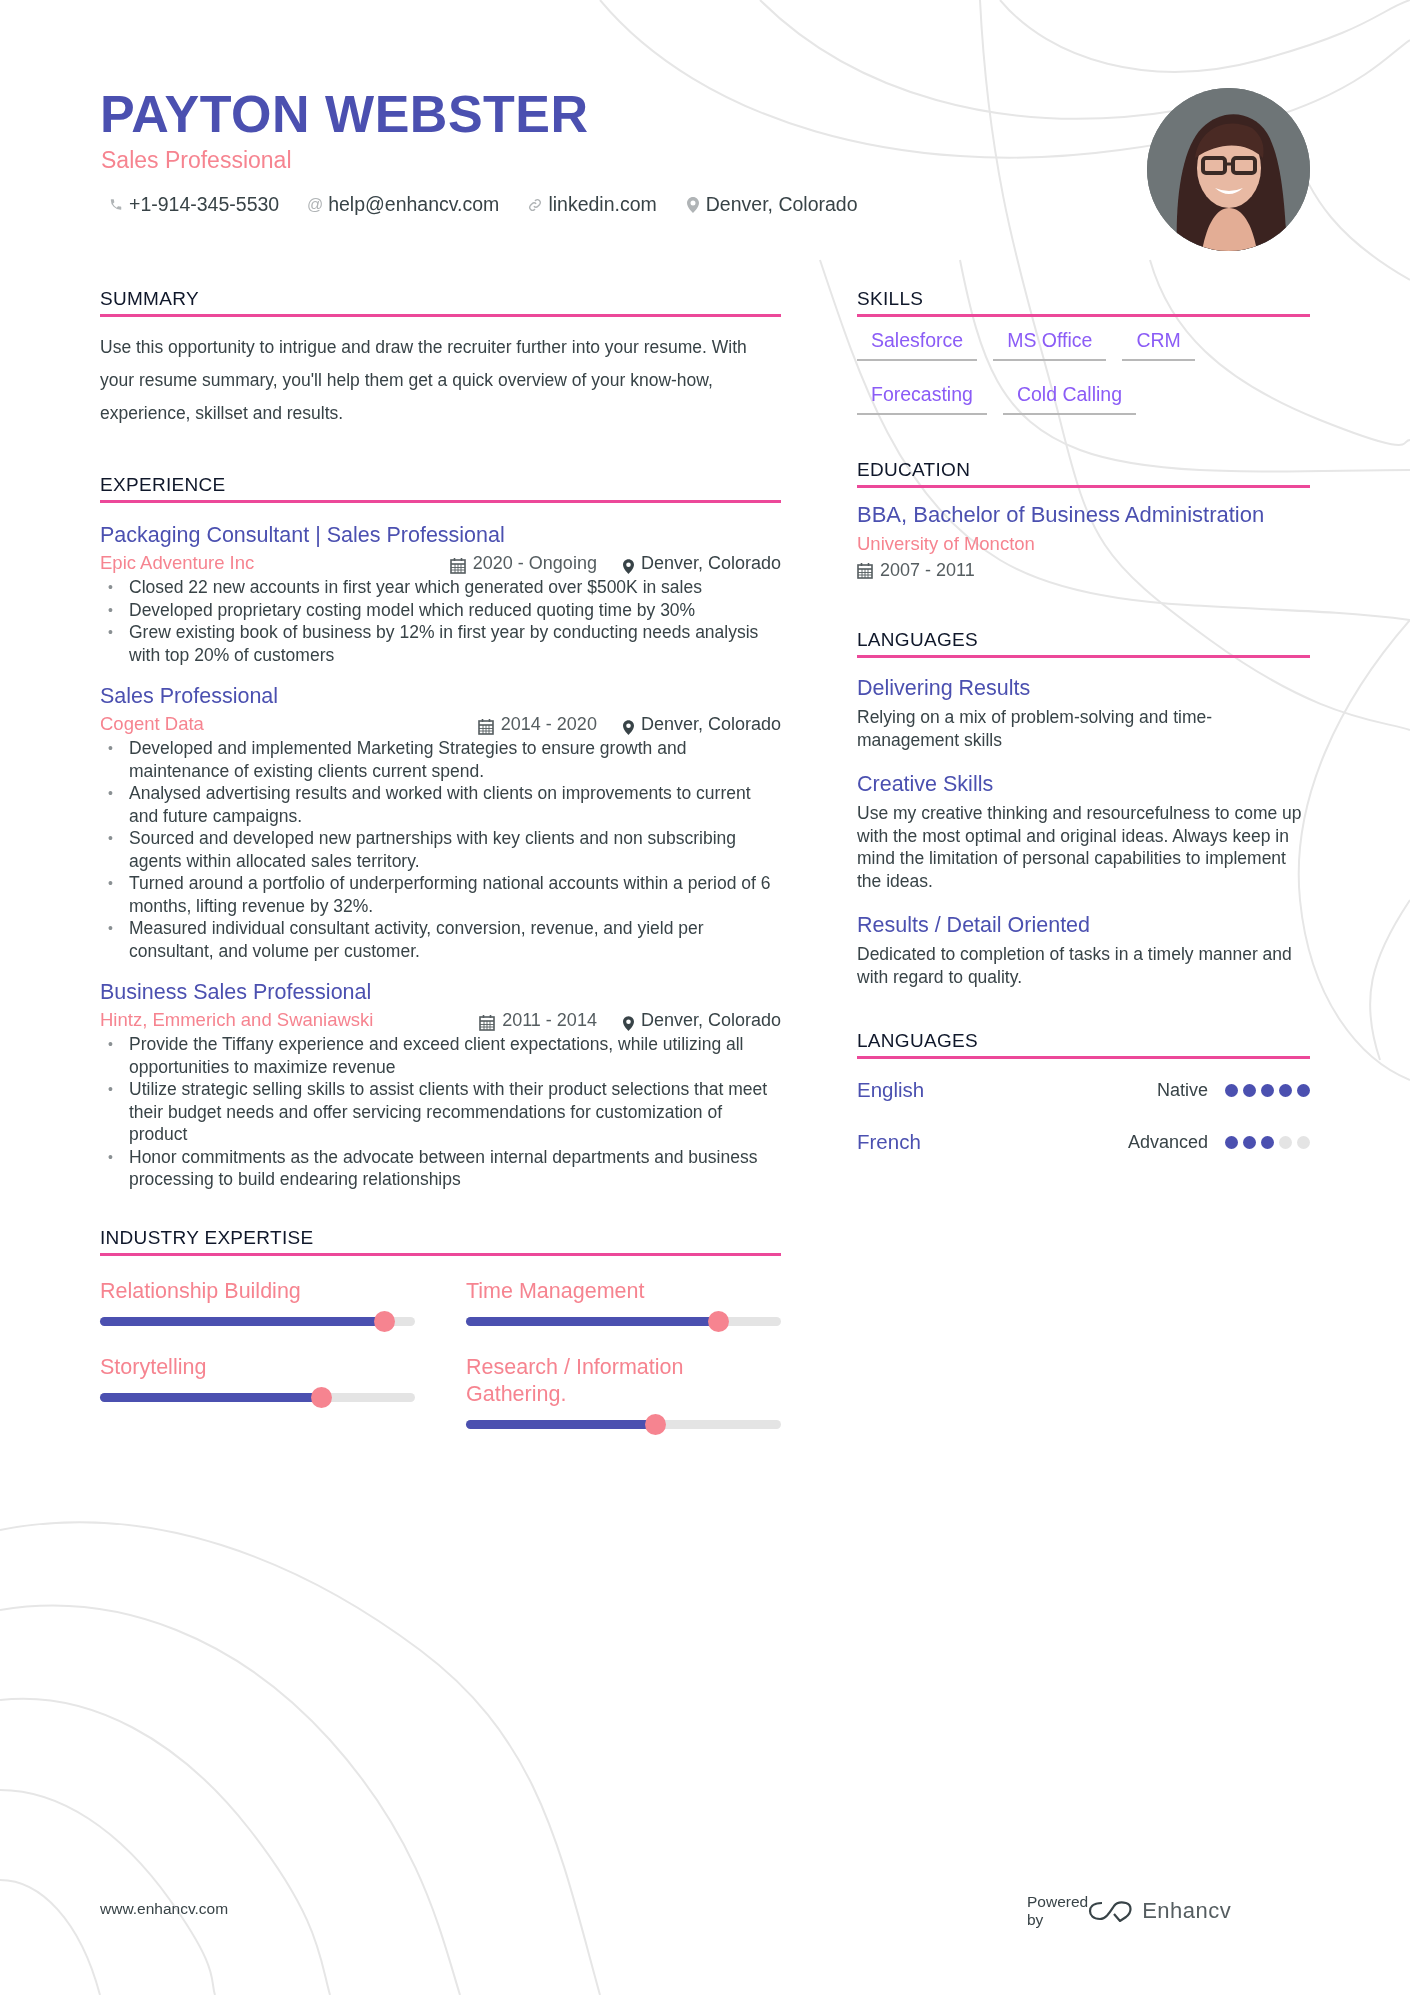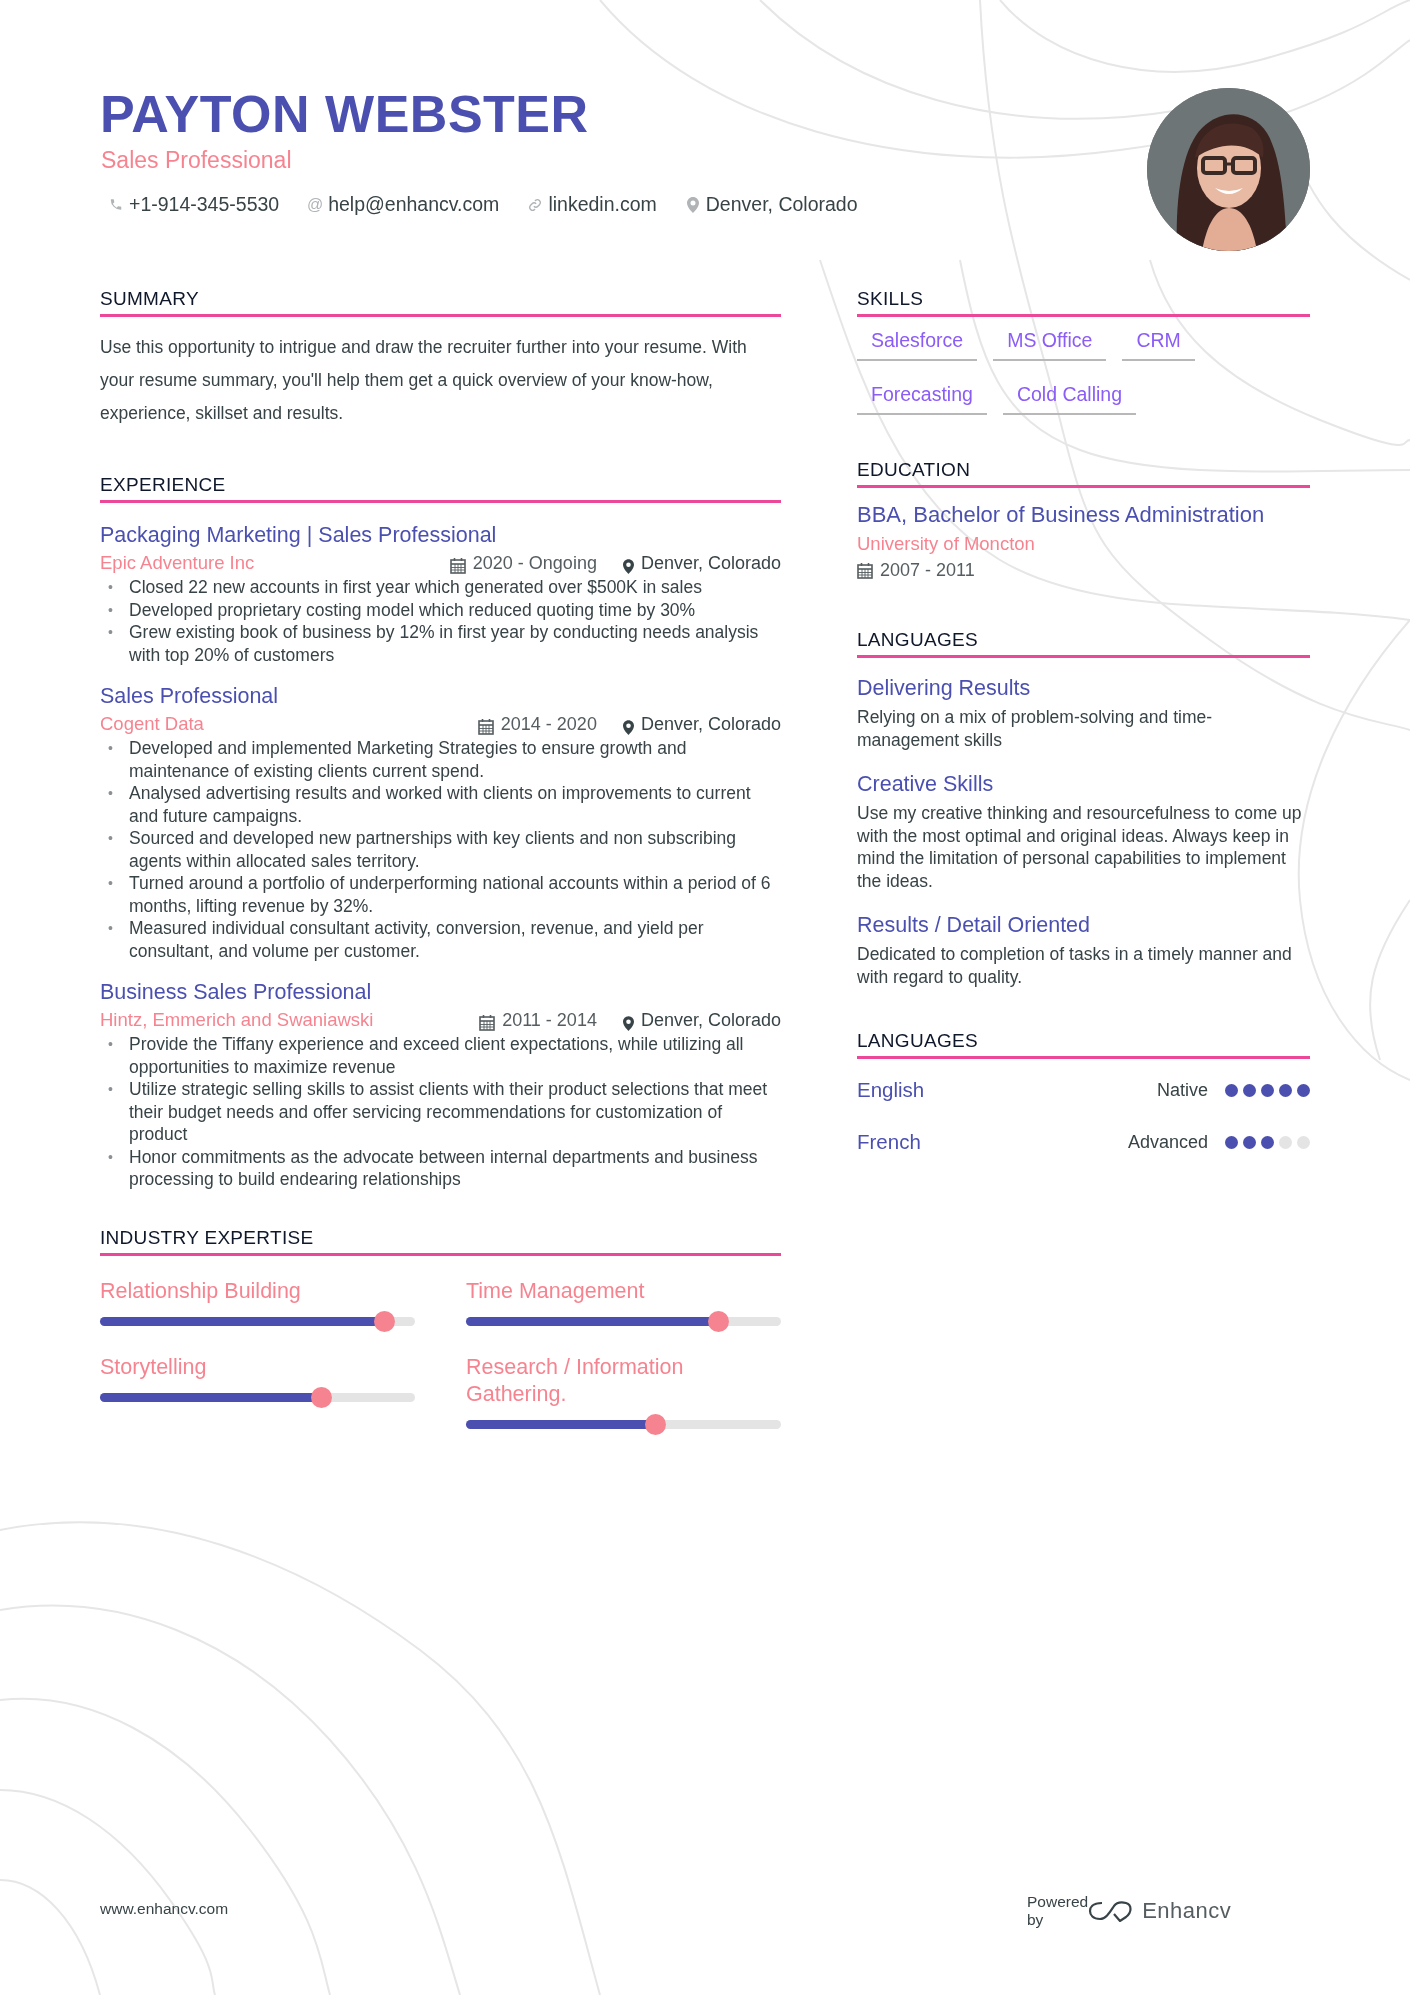--- a/index.html
+++ b/index.html
@@ -140,21 +140,21 @@
 
     <section>
       <div class="sec-title">SUMMARY</div>
       <p class="summary">Use this opportunity to intrigue and draw the recruiter further into your resume. With your resume summary, you'll help them get a quick overview of your know-how, experience, skillset and results.</p>
     </section>
 
     <section style="margin-top:44px;">
       <div class="sec-title" style="margin-bottom:20px;">EXPERIENCE</div>
 
       <div class="exp">
-        <div class="exp-title">Packaging Marketing | Sales Professional</div>
+        <div class="exp-title">Packaging Consultant | Sales Professional</div>
         <div class="exp-sub">
           <span class="company">Epic Adventure Inc</span>
           <span class="meta">
             <span class="meta-item">
               <svg width="16" height="17" viewBox="0 0 16 17">
                   <rect x="1" y="3" width="14" height="13" fill="none" stroke="#555d60" stroke-width="1.6"></rect>
                   <line x1="1" y1="7" x2="15" y2="7" stroke="#555d60" stroke-width="1.6"></line>
                   <line x1="4.5" y1="1" x2="4.5" y2="4" stroke="#555d60" stroke-width="1.6"></line>
                   <line x1="11.5" y1="1" x2="11.5" y2="4" stroke="#555d60" stroke-width="1.6"></line>
                   <path d="M1 10.5h14M1 13h14M5 7v9M8 7v9M11 7v9" stroke="#555d60" stroke-width="0.9"></path>

